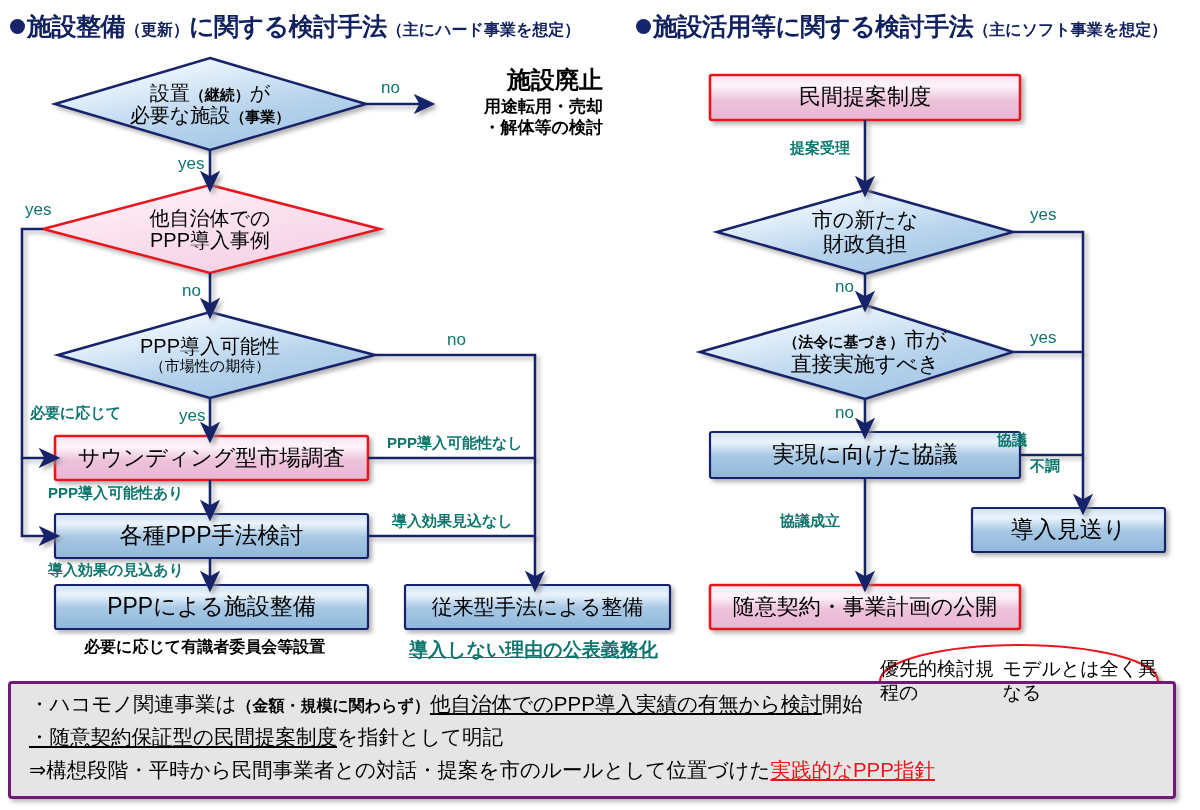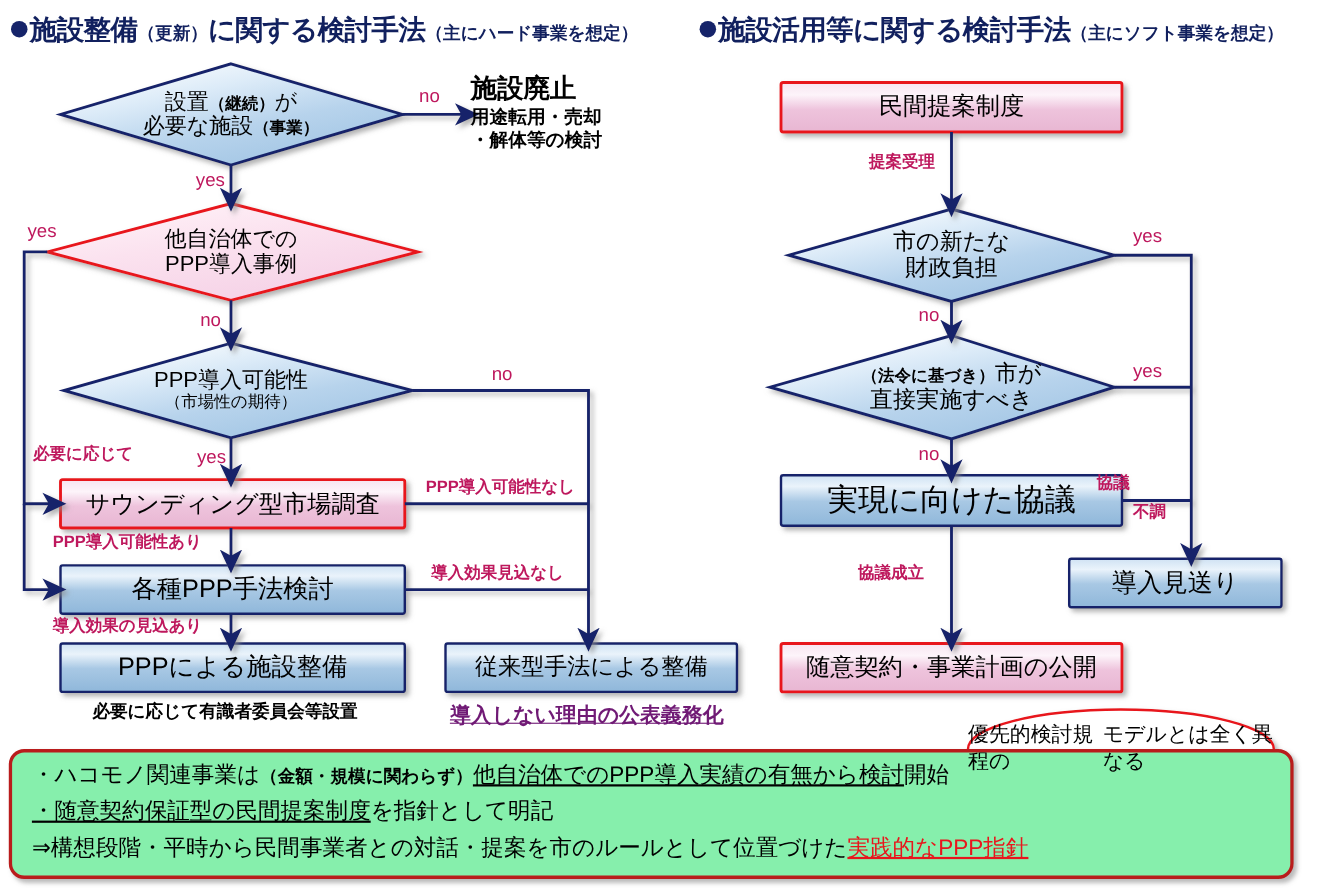--- a/index.html
+++ b/index.html
@@ -5,28 +5,28 @@
   html,body{margin:0;padding:0;background:#ffffff;}
   body{width:1200px;height:810px;overflow:hidden;
        font-family:"Liberation Sans","DejaVu Sans",sans-serif;}
   #stage{position:relative;width:1200px;height:810px;background:#fff;}
   svg{position:absolute;left:0;top:0;}
   .hdr{position:absolute;white-space:nowrap;font-weight:bold;color:#11205e;}
   .hdr .big{font-size:25px;letter-spacing:-0.5px;}
   .hdr .sm{font-size:16px;}
   .bullet{display:inline-block;width:15px;height:15px;border-radius:50%;
           background:#16246a;vertical-align:1px;margin-right:2px;}
-  .lbl{position:absolute;white-space:nowrap;color:#be185d;font-size:15px;
+  .lbl{position:absolute;white-space:nowrap;color:#0f766e;font-size:15px;
        font-weight:bold;line-height:1.12;}
   .shp{position:absolute;display:flex;align-items:center;justify-content:center;
        text-align:center;color:#000;white-space:nowrap;line-height:1.12;}
   .note{position:absolute;white-space:nowrap;font-size:16px;font-weight:bold;color:#000;}
-  .note.red{color:#701a75;text-decoration:underline;}
+  .note.red{color:#0f766e;text-decoration:underline;}
   .sumbox{position:absolute;left:8px;top:681px;width:1162px;height:112px;
-          border:3px solid #b91c1c;border-radius:14px;background:#86efac;
+          border:3px solid #701a75;border-radius:4px;background:#e5e5e5;
           box-shadow:3px 3px 4px rgba(120,120,120,.5);}
   .sumline{position:absolute;left:18px;white-space:nowrap;font-size:20.5px;color:#000;}
   .u{text-decoration:underline;}
   .rd{color:#e8161c;}
   .s1{font-size:15px;font-weight:bold;}
   .callout{position:absolute;left:880px;top:645px;width:278px;height:72px;}
   .callout .txt{position:absolute;left:0;top:0;width:278px;height:72px;
                 display:flex;flex-direction:row;align-items:center;
                 justify-content:center;font-size:19px;color:#000;line-height:1.25;}
 </style>
@@ -151,21 +151,21 @@
       <div>PPP導入可能性</div>
       <div style="font-size:15px;">（市場性の期待）</div>
     </div>
   </div>
 
   <div class="shp" style="left:55px;top:436px;width:313px;height:44px;font-size:22px;text-align:right;">サウンディング型市場調査</div>
   <div class="shp" style="left:55px;top:585px;width:313px;height:44px;font-size:23px;">PPPによる施設整備</div>
   <div class="shp" style="left:55px;top:514px;width:313px;height:44px;font-size:23px;">各種PPP手法検討</div>
   <div class="shp" style="left:405px;top:585px;width:265px;height:44px;font-size:21px;">従来型手法による整備</div>
 
-  <div style="position:absolute;left:428px;top:64px;width:175px;text-align:left;">
+  <div style="position:absolute;left:428px;top:64px;width:175px;text-align:right;">
     <div style="font-size:24px;font-weight:bold;color:#000;">施設廃止</div>
     <div style="font-size:17px;font-weight:bold;color:#000;line-height:1.25;">用途転用・売却</div>
     <div style="font-size:17px;font-weight:bold;color:#000;line-height:1.25;">・解体等の検討</div>
   </div>
 
   <div class="lbl" style="left:381px;top:78px;font-size:17px;font-weight:normal;">no</div>
   <div class="lbl" style="left:178px;top:154px;font-size:17px;font-weight:normal;">yes</div>
   <div class="lbl" style="left:25px;top:200px;font-size:17px;font-weight:normal;">yes</div>
   <div class="lbl" style="left:182px;top:281px;font-size:17px;font-weight:normal;">no</div>
   <div class="lbl" style="left:447px;top:330px;font-size:17px;font-weight:normal;">no</div>
@@ -188,21 +188,21 @@
     </div>
   </div>
 
   <div class="shp" style="left:745px;top:320px;width:240px;height:64px;font-size:21px;">
     <div>
       <div><span class="s1">（法令に基づき）</span><span>市が</span></div>
       <div>直接実施すべき</div>
     </div>
   </div>
 
-  <div class="shp" style="left:710px;top:432px;width:310px;height:46px;font-size:28px;">実現に向けた協議</div>
+  <div class="shp" style="left:710px;top:432px;width:310px;height:46px;font-size:23px;">実現に向けた協議</div>
   <div class="shp" style="left:972px;top:508px;width:193px;height:44px;font-size:23px;">導入見送り</div>
   <div class="shp" style="left:710px;top:585px;width:310px;height:44px;font-size:22px;text-align:right;">随意契約・事業計画の公開</div>
 
   <div class="lbl" style="left:790px;top:140px;">提案受理</div>
   <div class="lbl" style="left:1030px;top:205px;font-size:17px;font-weight:normal;">yes</div>
   <div class="lbl" style="left:835px;top:277px;font-size:17px;font-weight:normal;">no</div>
   <div class="lbl" style="left:1030px;top:328px;font-size:17px;font-weight:normal;">yes</div>
   <div class="lbl" style="left:835px;top:403px;font-size:17px;font-weight:normal;">no</div>
   <div class="lbl" style="left:997px;top:432px;">協議</div>
   <div class="lbl" style="left:1030px;top:458px;">不調</div>

